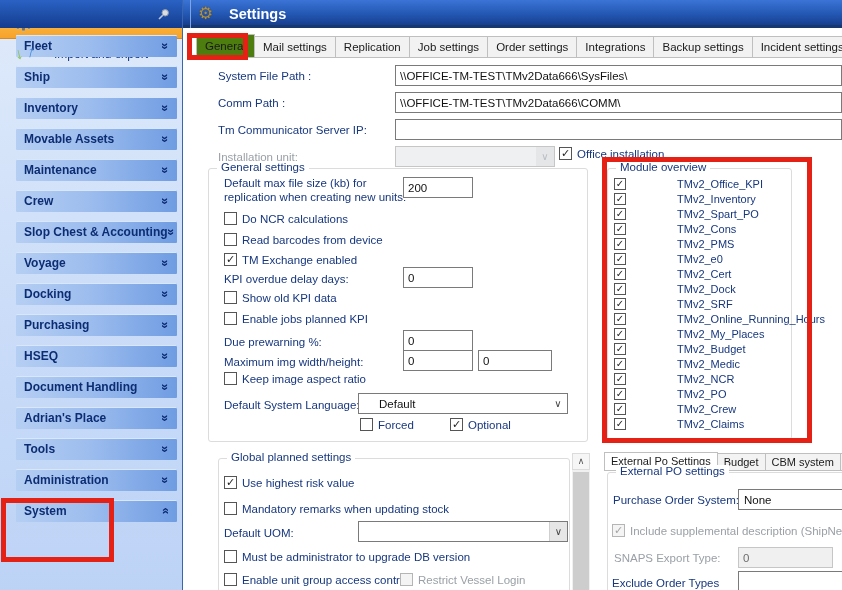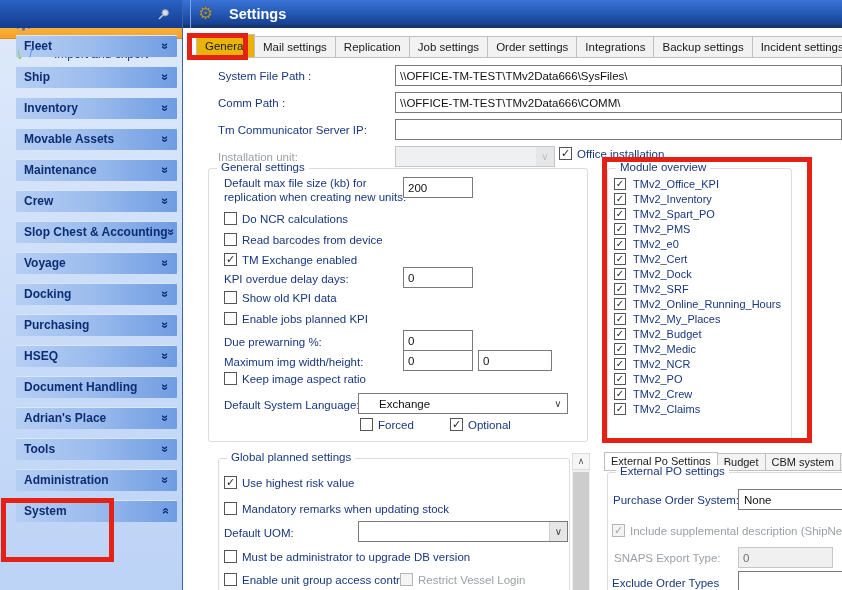--- a/index.html
+++ b/index.html
@@ -58,21 +58,21 @@
     text-shadow:0 0 1px #3b3420; }
   #titlebar .ttl { position:absolute; left:46px; top:6px; color:#fff; font-size:14.5px; font-weight:bold; }
 
   .tabbar { position:absolute; display:flex; align-items:flex-end; }
   #main-tabs { left:196px; top:34px; }
   .tab {
     background:#f2f2f2; border:1px solid #bfbfbf; border-left:none;
     padding:4px 8px 4px; font-size:11.5px; color:#1a1a1a; white-space:nowrap;
   }
   .tab:first-child { border-left:1px solid #bfbfbf; }
-  .tab.sel { background:#eab308; font-weight:normal; padding-top:5px; padding-bottom:5px; }
+  .tab.sel { background:#4d7c0f; font-weight:normal; padding-top:5px; padding-bottom:5px; }
 
   
   .flabel { position:absolute; color:#17377e; white-space:nowrap; }
   .flabel.dis { color:#9aa0a6; }
   .tb {
     position:absolute; border:1px solid #7a7a7a; background:#fff;
     font-family:inherit; font-size:11.5px; color:#111; padding:2px 4px; height:21px;
   }
   .tb:disabled,.tb.dis { background:#f0f0f0; border-color:#c6c6c6; color:#6d6d6d; }
   .combo { position:absolute; height:21px; border:1px solid #7a7a7a; background:#fff; display:flex; align-items:center; }
@@ -95,21 +95,21 @@
   .cbl { margin-left:5px; color:#17377e; white-space:nowrap; }
   .cbl.dis { color:#9aa0a6; }
 
   
   .grp { position:absolute; border:1px solid #dcdcdc; border-radius:3px; }
   .grp-title { position:absolute; top:-8px; left:8px; background:#fff; padding:0 4px;
     color:#17377e; font-size:11.5px; white-space:nowrap; }
 
   
   #module-list { position:absolute; left:608px; top:176px; width:220px; }
-  .modrow { display:flex; align-items:center; height:15px; padding-left:6px; }
+  .modrow { display:flex; align-items:center; height:15px; padding-left:6px;gap:44px; }
   .modrow .cb { width:12px; height:12px; font-size:10px; }
   .modrow .cbl { font-size:11px; margin-left:7px; }
 
   
   .redbox { position:absolute; border:5px solid #e52015; z-index:60; pointer-events:none; }
 
   
   #vscroll { position:absolute; left:572px; top:453px; width:18px; height:137px; background:#f0f0f0; }
   #vscroll .sbtn { position:absolute; left:0; top:0; width:18px; height:17px; background:#f6f6f6;
     border:1px solid #dcdcdc; color:#505050; font-size:9px; text-align:center; line-height:15px; }
@@ -286,21 +286,21 @@
   <input class="tb" style="left: 403px; top: 350px; width: 70px;" value="0">
   <input class="tb" style="left: 478px; top: 350px; width: 74px;" value="0">
 
   <label class="cbrow" style="left:224px;top:372px">
     <span class="cb"></span>
     <span class="cbl">Keep image aspect ratio</span>
   </label>
 
   <span class="flabel" style="left:224px;top:399px">Default System Language:</span>
   <div class="combo" style="left:358px;top:393px;width:210px">
-    <span class="ctext">Exchange</span>
+    <span class="ctext">Default</span>
     <span class="carrow">∨</span>
   </div>
   <label class="cbrow" style="left:360px;top:418px">
     <span class="cb"></span>
     <span class="cbl">Forced</span>
   </label>
   <label class="cbrow" style="left:450px;top:418px">
     <span class="cb on"></span>
     <span class="cbl">Optional</span>
   </label>
@@ -313,20 +313,24 @@
         <span class="cb on"></span>
         <span class="cbl">TMv2_Office_KPI</span>
       </div>
       <div class="modrow">
         <span class="cb on"></span>
         <span class="cbl">TMv2_Inventory</span>
       </div>
       <div class="modrow">
         <span class="cb on"></span>
         <span class="cbl">TMv2_Spart_PO</span>
+      </div>
+      <div class="modrow">
+        <span class="cb on"></span>
+        <span class="cbl">TMv2_Cons</span>
       </div>
       <div class="modrow">
         <span class="cb on"></span>
         <span class="cbl">TMv2_PMS</span>
       </div>
       <div class="modrow">
         <span class="cb on"></span>
         <span class="cbl">TMv2_e0</span>
       </div>
       <div class="modrow">

